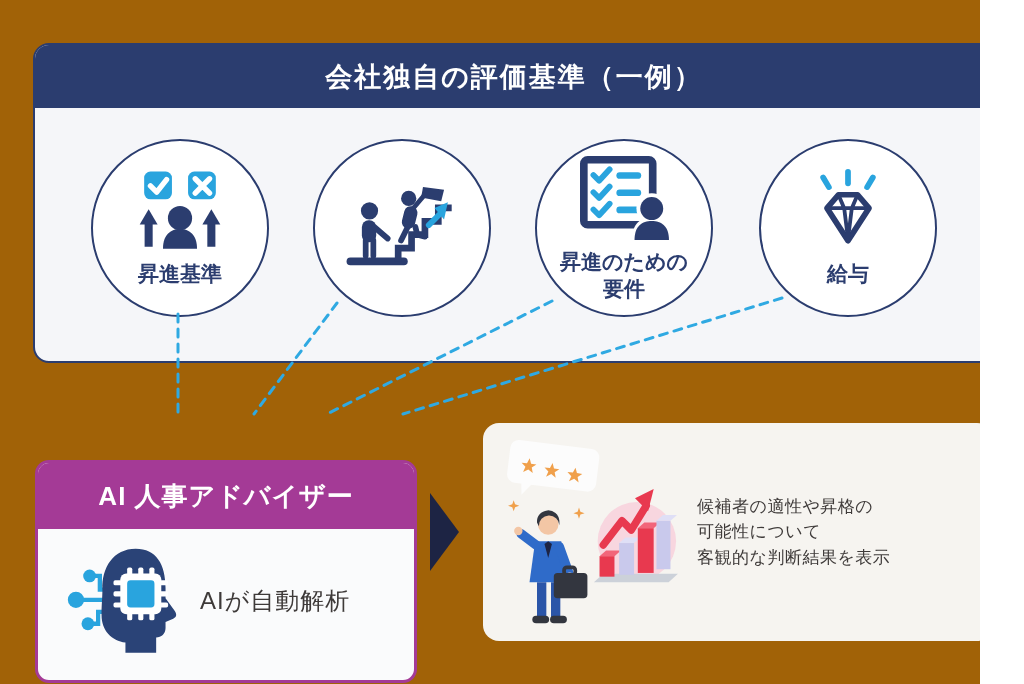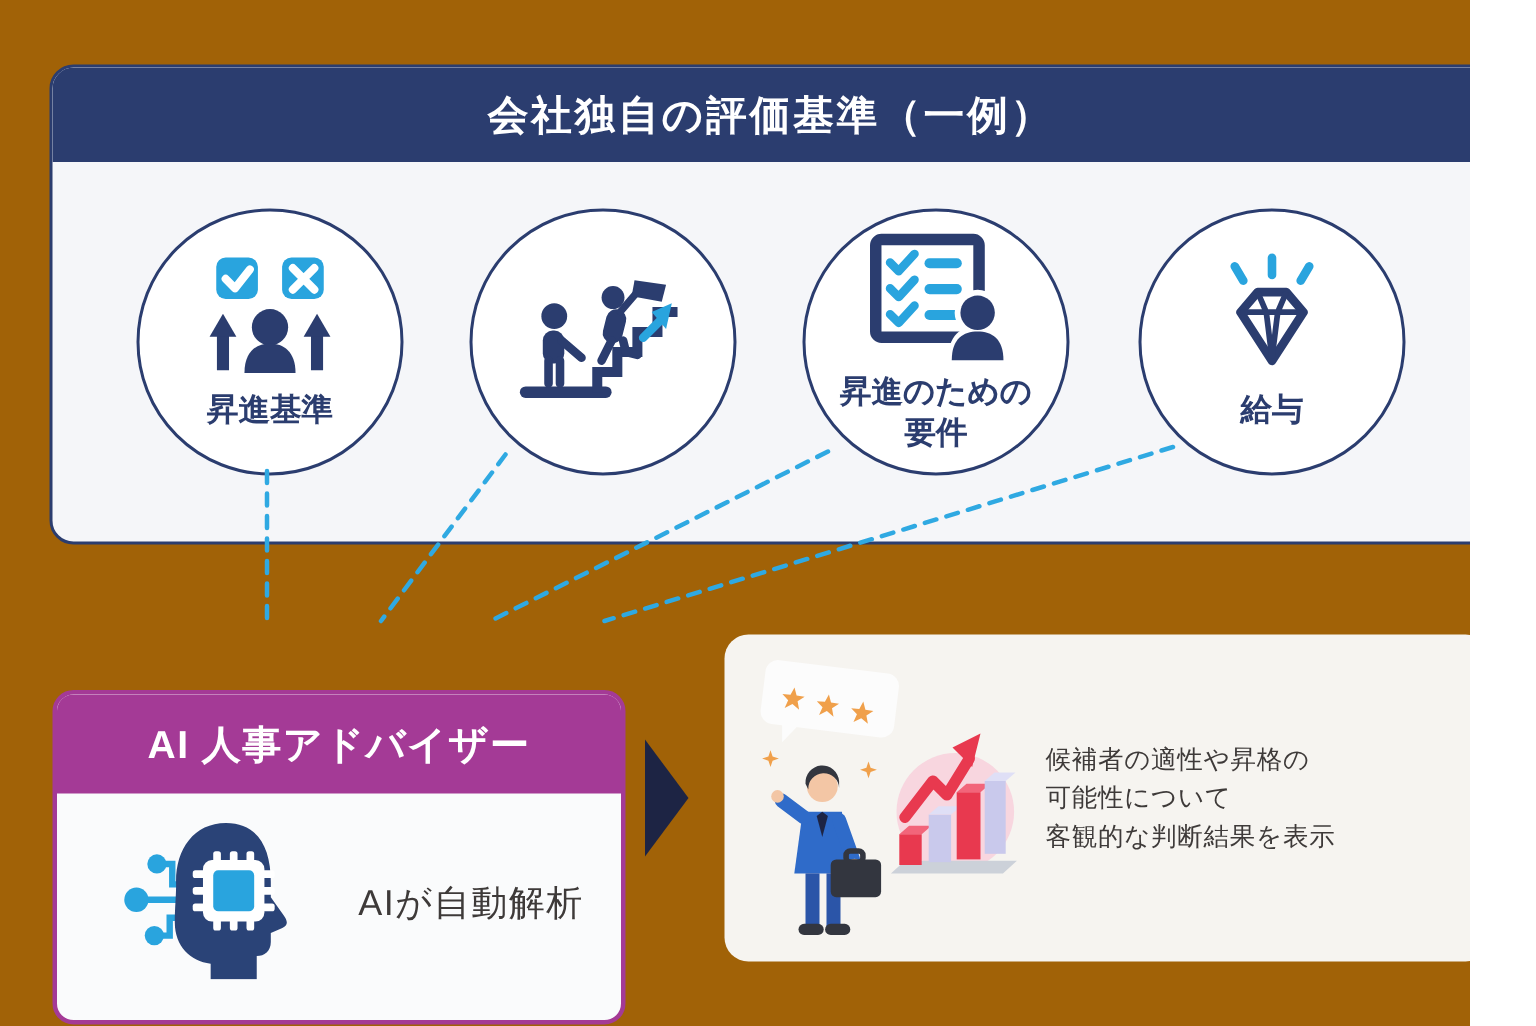--- a/index.html
+++ b/index.html
@@ -43,21 +43,21 @@
     position:absolute; left:35px; top:420px; width:382px; height:223px;
     box-sizing:border-box; background:#fafbfc;
     border:3px solid #a43a96; border-radius:14px; overflow:hidden;margin-top:40px;
   }
   .ai-header {
     height:66px; background:#a43a96;
     display:flex; align-items:center; justify-content:center;
   }
   .ai-title { color:#ffffff; font-size:26px; font-weight:bold; letter-spacing:1px; }
   .ai-body {
-    display:flex; align-items:center; gap:32px; padding:16px 10px 10px 26px;justify-content:center;
+    display:flex; align-items:center; gap:8px; padding:16px 10px 10px 26px;
   }
   .ai-desc { color:#3e3a39; font-size:24px; letter-spacing:1px; }
 
   
   .flow-arrow {
     position:absolute; left:430px; top:493px; width:0; height:0;
     border-top:39px solid transparent; border-bottom:39px solid transparent;
     border-left:29px solid #1d2444;
   }
 

